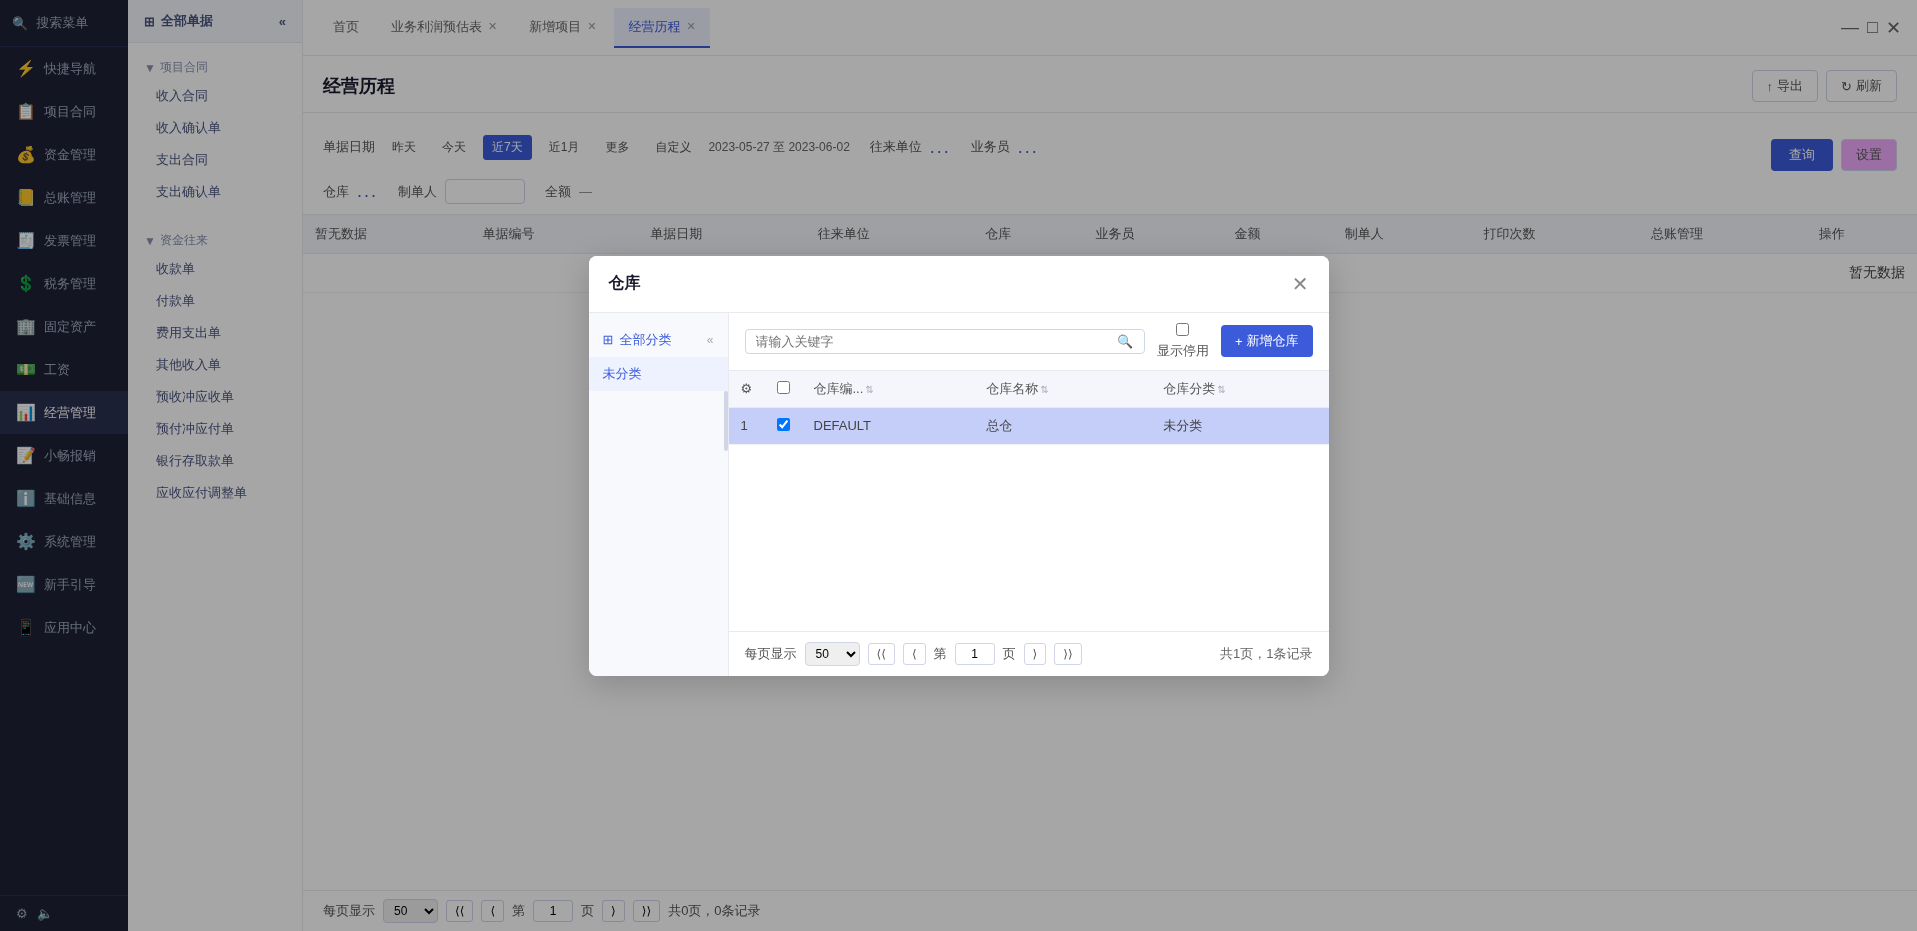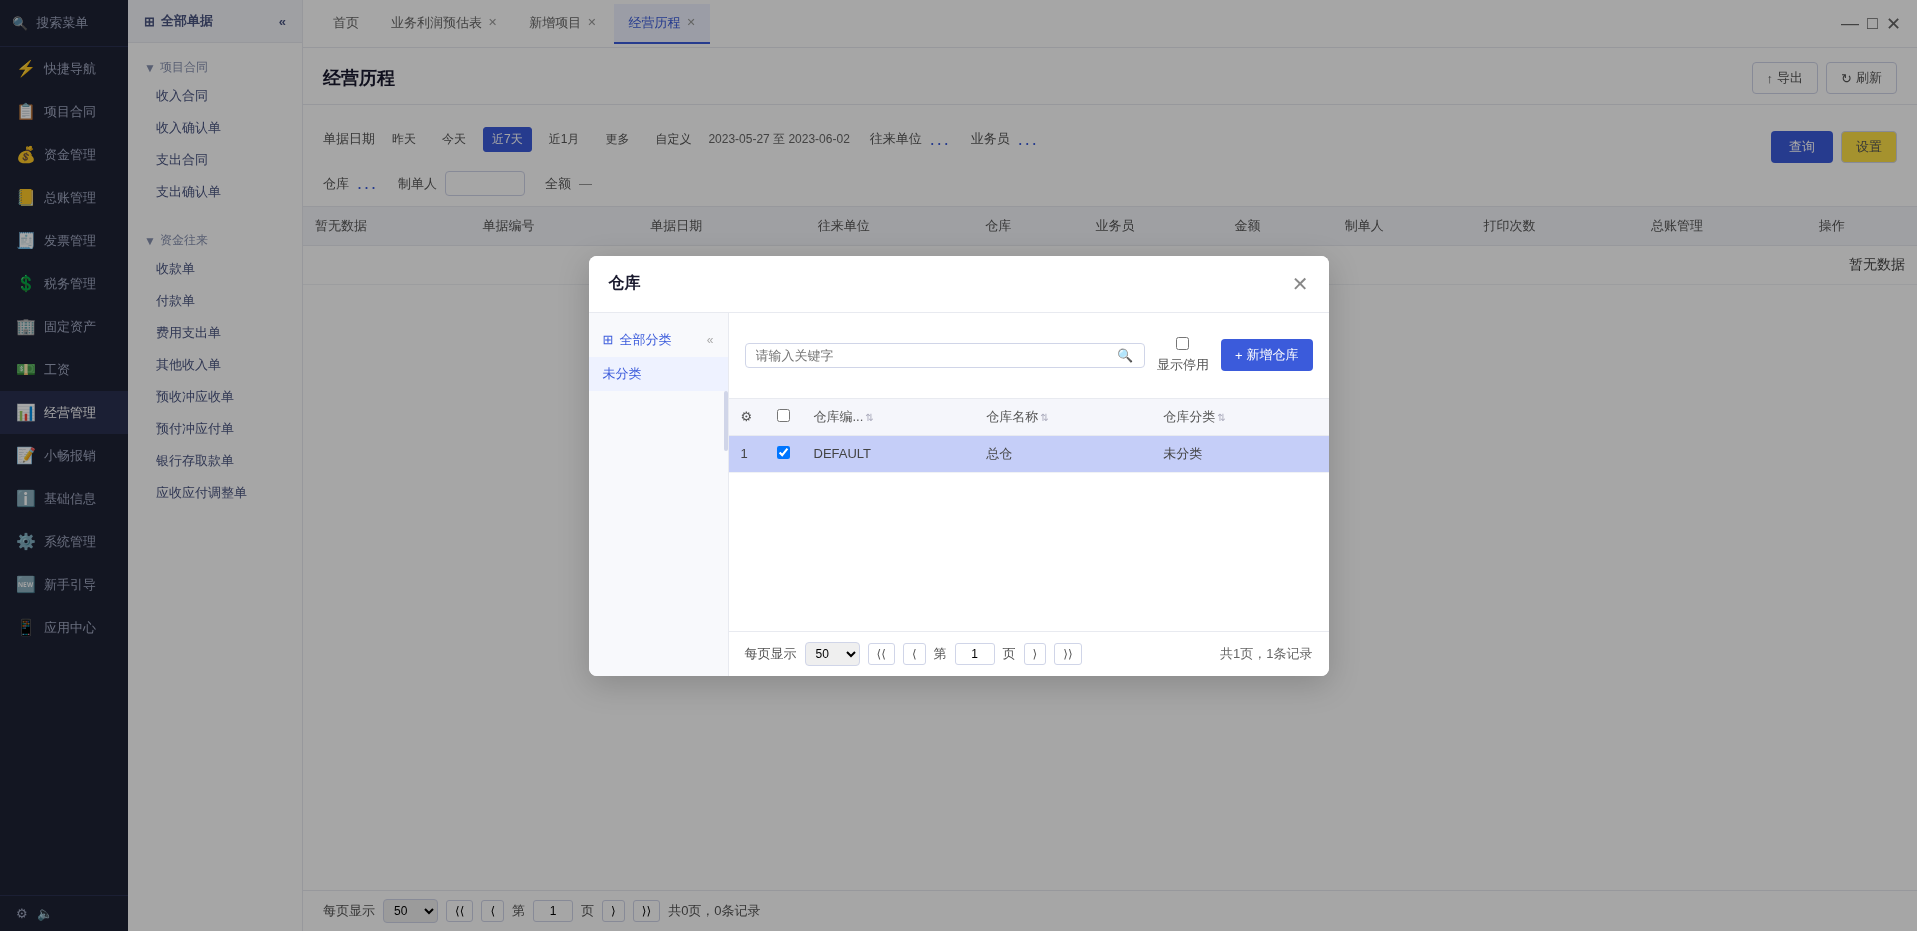--- a/index.html
+++ b/index.html
@@ -46,21 +46,21 @@
 
     
     .main {
       position: fixed; left: 303px; top: 0; right: 0; bottom: 0;
       background: #f0f2f5; display: flex; flex-direction: column;
     }
 
     
     .tabs {
       background: #fff; display: flex; align-items: center; padding: 0 16px;
-      border-bottom: 1px solid #e8eaf0; height: 48px; gap: 4px;
+      border-bottom: 1px solid #e8eaf0; height: 56px; gap: 4px;
       position: relative;
     }
     .tab {
       padding: 8px 14px; font-size: 13px; color: #666; cursor: pointer;
       border-bottom: 2px solid transparent; white-space: nowrap;
       display: flex; align-items: center; gap: 6px; height: 40px;
     }
     .tab.active { color: #3b5bdb; border-bottom: 2px solid #3b5bdb; background: #eef2ff; }
     .tab-close { font-size: 11px; color: #999; cursor: pointer; }
     .tabs-right { margin-left: auto; display: flex; gap: 8px; align-items: center; }
@@ -162,21 +162,21 @@
       font-size: 13px; color: #3b5bdb; font-weight: 500; cursor: pointer;
     }
     .modal-left-item {
       padding: 8px 14px; font-size: 13px; color: #444; cursor: pointer;
     }
     .modal-left-item.active { color: #3b5bdb; background: #eef2ff; }
 
     
     .modal-right { flex: 1; display: flex; flex-direction: column; overflow: hidden; }
     .modal-right-toolbar {
-      padding: 24px 16px; display: flex; align-items: center; gap: 12px;
+      padding: 10px 16px; display: flex; align-items: center; gap: 12px;
       border-bottom: 1px solid #e8eaf0;
     }
     .search-box {
       display: flex; align-items: center; border: 1px solid #d0d5e8;
       border-radius: 4px; padding: 4px 10px; flex: 1; gap: 6px;
     }
     .search-input {
       border: none; outline: none; font-size: 13px; color: #333;
       background: transparent; flex: 1;
     }
@@ -392,21 +392,21 @@
       <div class="filter-item">
         <span class="filter-label">往来单位</span>
         <span class="filter-dots">...</span>
       </div>
       <div class="filter-item">
         <span class="filter-label">业务员</span>
         <span class="filter-dots">...</span>
       </div>
       <div style="margin-left:auto; display:flex; gap:8px;margin-top:16px;">
         <button style="padding:6px 18px; background:#3b5bdb; color:#fff; border:none; border-radius:4px; cursor:pointer; font-size:13px;">查询</button>
-        <button style="padding:6px 14px; background:#fde047; color:#555; border:1px solid #d0d5e8; border-radius:4px; cursor:pointer; font-size:13px;">设置</button>
+        <button style="padding:6px 14px; background:#f0abfc; color:#555; border:1px solid #d0d5e8; border-radius:4px; cursor:pointer; font-size:13px;">设置</button>
       </div>
     </div>
     <div class="filter-row" style="margin-bottom:0">
       <div class="filter-item">
         <span class="filter-label">仓库</span>
         <span class="filter-dots">...</span>
       </div>
       <div class="filter-item">
         <span class="filter-label">制单人</span>
         <select class="filter-select">

